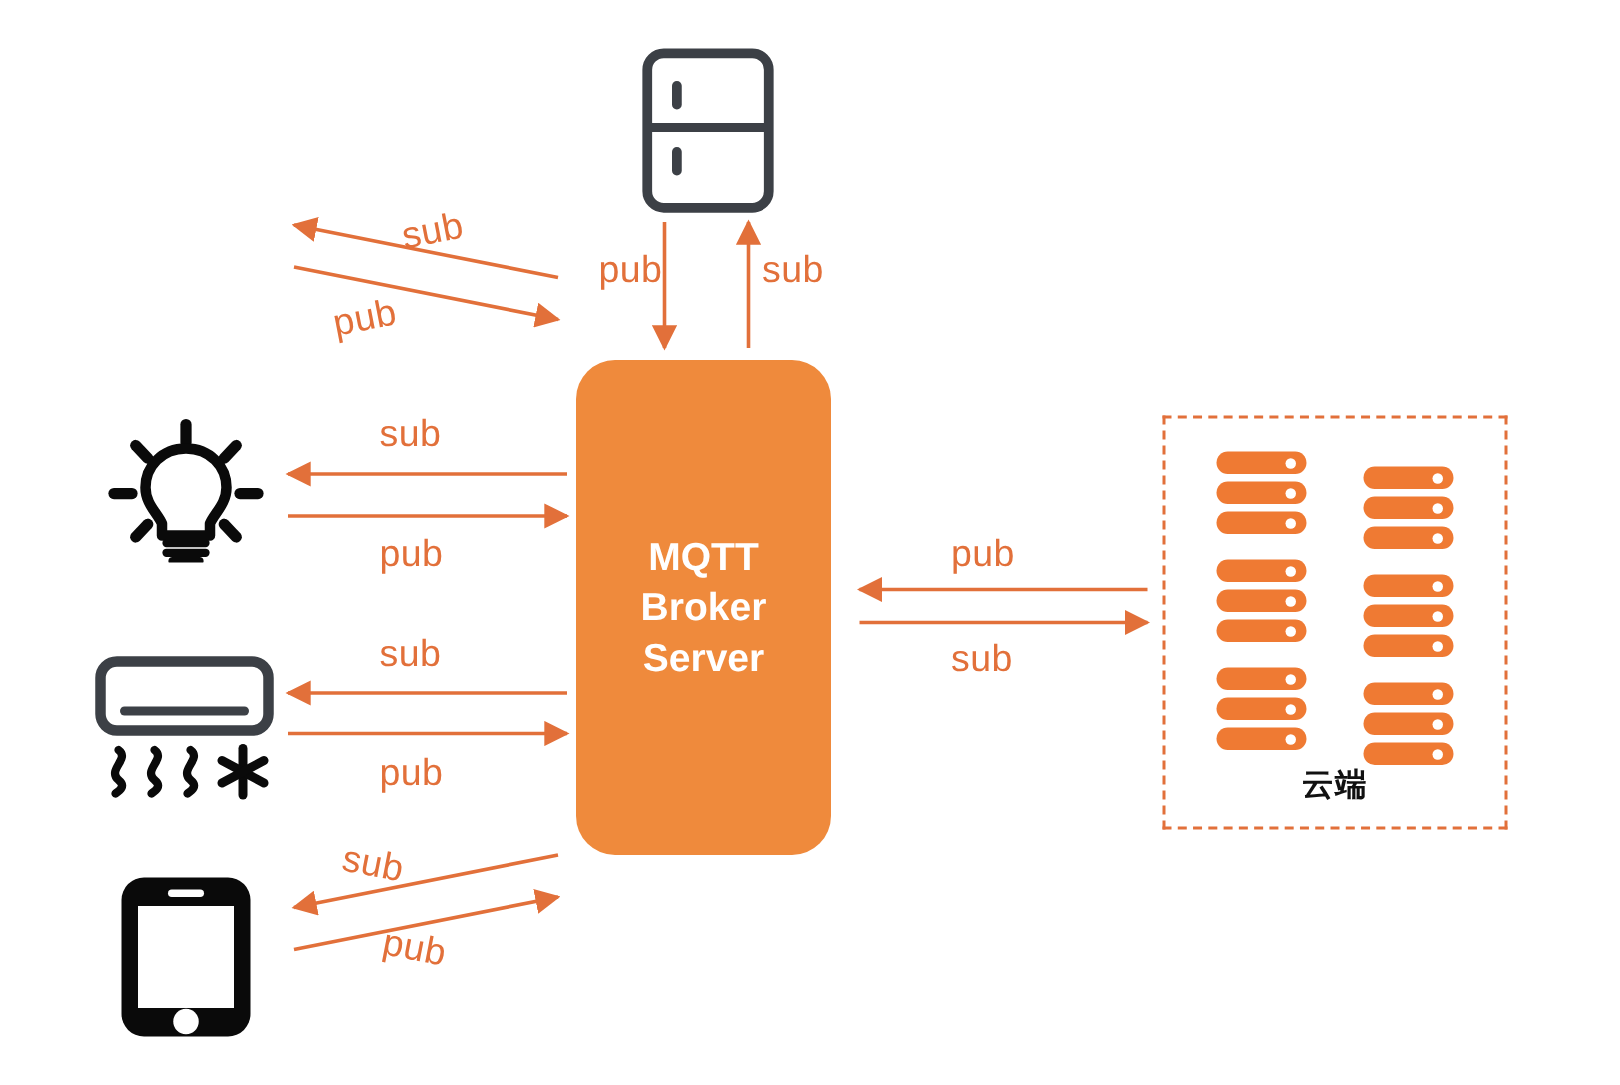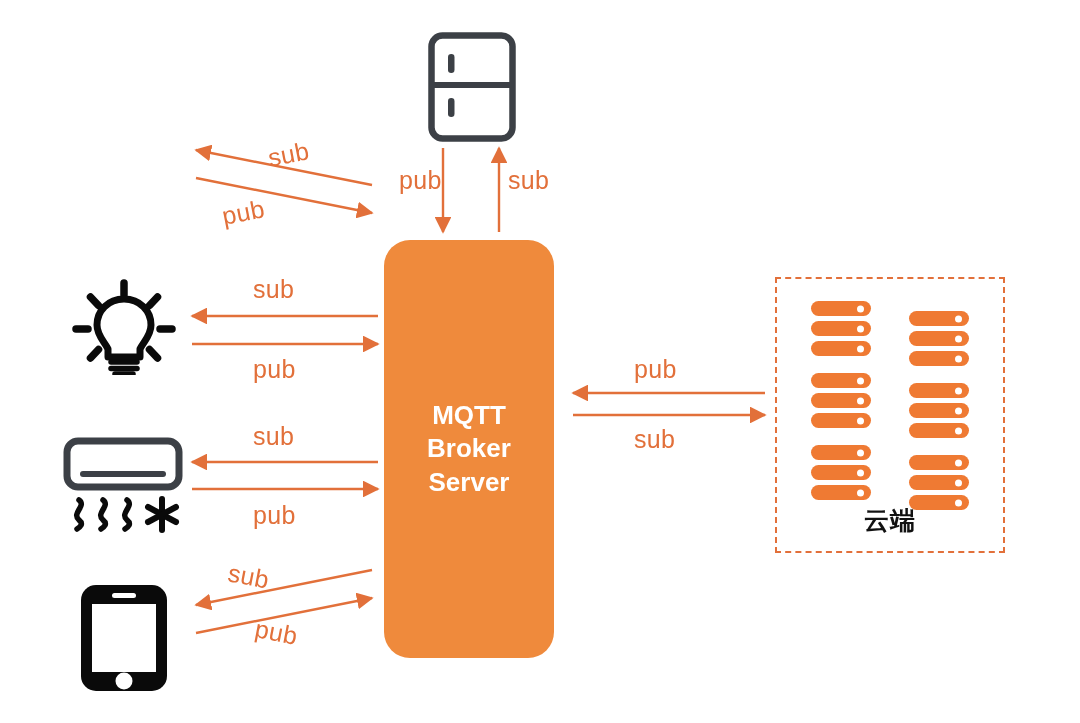--- a/index.html
+++ b/index.html
@@ -31,21 +31,21 @@
     font-size: 25px;
     font-weight: 400;
     white-space: nowrap;
     letter-spacing: 0.3px;
   }
   .broker-box {
     position: absolute;
     left: 384px;
     top: 240px;
     width: 170px;
-    height: 418px;
+    height: 330px;
     background: #EF8A3C;
     border-radius: 26px;
     display: flex;
     align-items: center;
     justify-content: center;
   }
   .broker-text {
     color: #ffffff;
     font-family: "Liberation Sans", sans-serif;
     font-size: 26px;
@@ -101,21 +101,21 @@
     border-radius: 50%;
     background: #ffffff;
   }
   .cloud-label {
     position: absolute;
     left: 0;
     right: 0;
     bottom: 14px;
     text-align: center;
     font-family: "DejaVu Sans", sans-serif;
-    font-size: 25px;
+    font-size: 21px;
     font-weight: bold;
     color: #111111;
     letter-spacing: 1px;
   }
   .icon-wrap {
     position: absolute;
   }
 </style>
 </head>
 <body>

